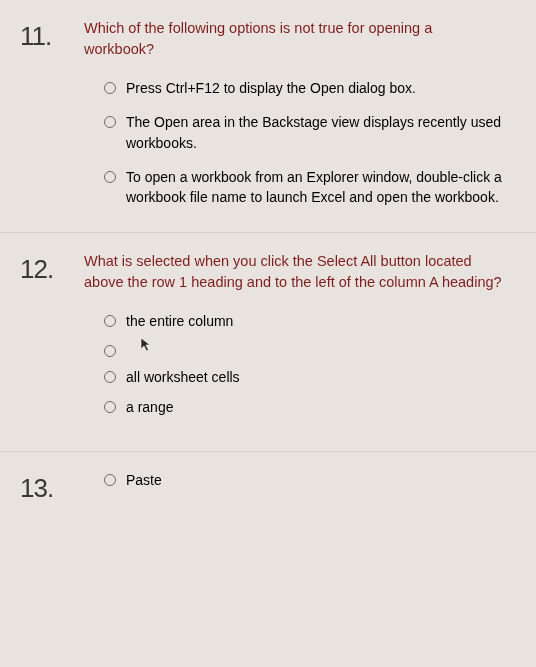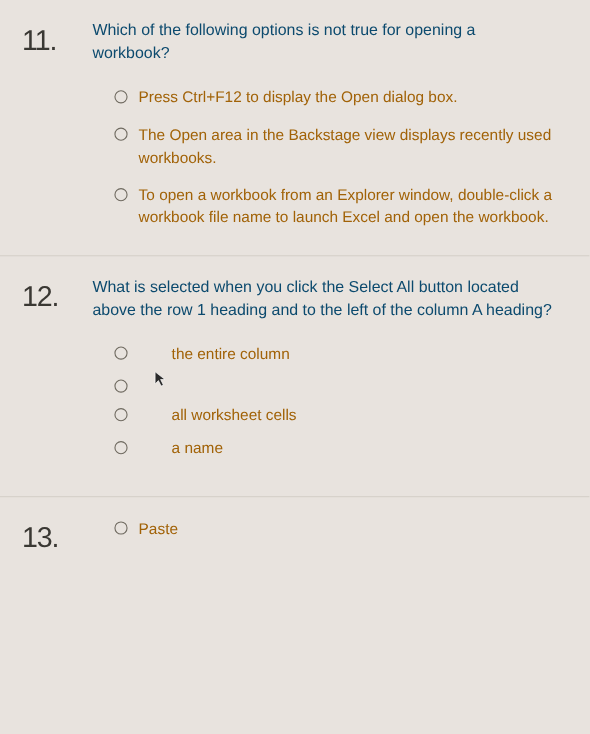--- a/index.html
+++ b/index.html
@@ -22,21 +22,21 @@
       font-size: 26px;
       font-weight: 300;
       color: #3a3833;
       width: 64px;
       flex-shrink: 0;
       letter-spacing: -1px;
     }
     .qbody { flex: 1; padding-right: 10px; }
     .qprompt {
       font-size: 14.5px;
-      color: #0c4a6e;
+      color: #7f1d1d;
       line-height: 1.45;
       margin-bottom: 18px;
     }
     .options { padding-left: 20px; }
     .option-row {
       display: flex;
       align-items: flex-start;
       margin-bottom: 14px;
     }
     .option-row:last-child { margin-bottom: 0; }
@@ -45,28 +45,28 @@
       border: 1.2px solid #6f6a60;
       border-radius: 50%;
       background: transparent;
       flex-shrink: 0;
       margin-right: 10px;
       margin-top: 4px;
       cursor: pointer;
     }
     .opt-text {
       font-size: 14px;
-      color: #a16207;
+      color: #000000;
       line-height: 1.45;
     }
     .cursor {
       position: absolute;
       pointer-events: none;
     }
-    .q12 .option-row { margin-bottom: 10px; gap: 30px; }
+    .q12 .option-row { margin-bottom: 10px; }
     .cursor-svg {
       width: 12px;
       height: 16px;
     }
   </style>
 </head>
 <body>
 
 <div class="question-block">
   <div class="qnum">11.</div>
@@ -105,21 +105,21 @@
             <path d="M1 1 L1 12 L4 9 L6.5 14 L8.5 13 L6 8 L10 8 Z" fill="#2b2b2b" stroke="#ffffff" stroke-width="0.6"></path>
           </svg>
         </span>
       </div>
       <div class="option-row">
         <span class="radio"></span>
         <span class="opt-text">all worksheet cells</span>
       </div>
       <div class="option-row">
         <span class="radio"></span>
-        <span class="opt-text">a name</span>
+        <span class="opt-text">a range</span>
       </div>
     </div>
   </div>
 </div>
 
 <div class="question-block" style="border-bottom:none;">
   <div class="qnum">13.</div>
   <div class="qbody">
     <div class="options">
       <div class="option-row">

